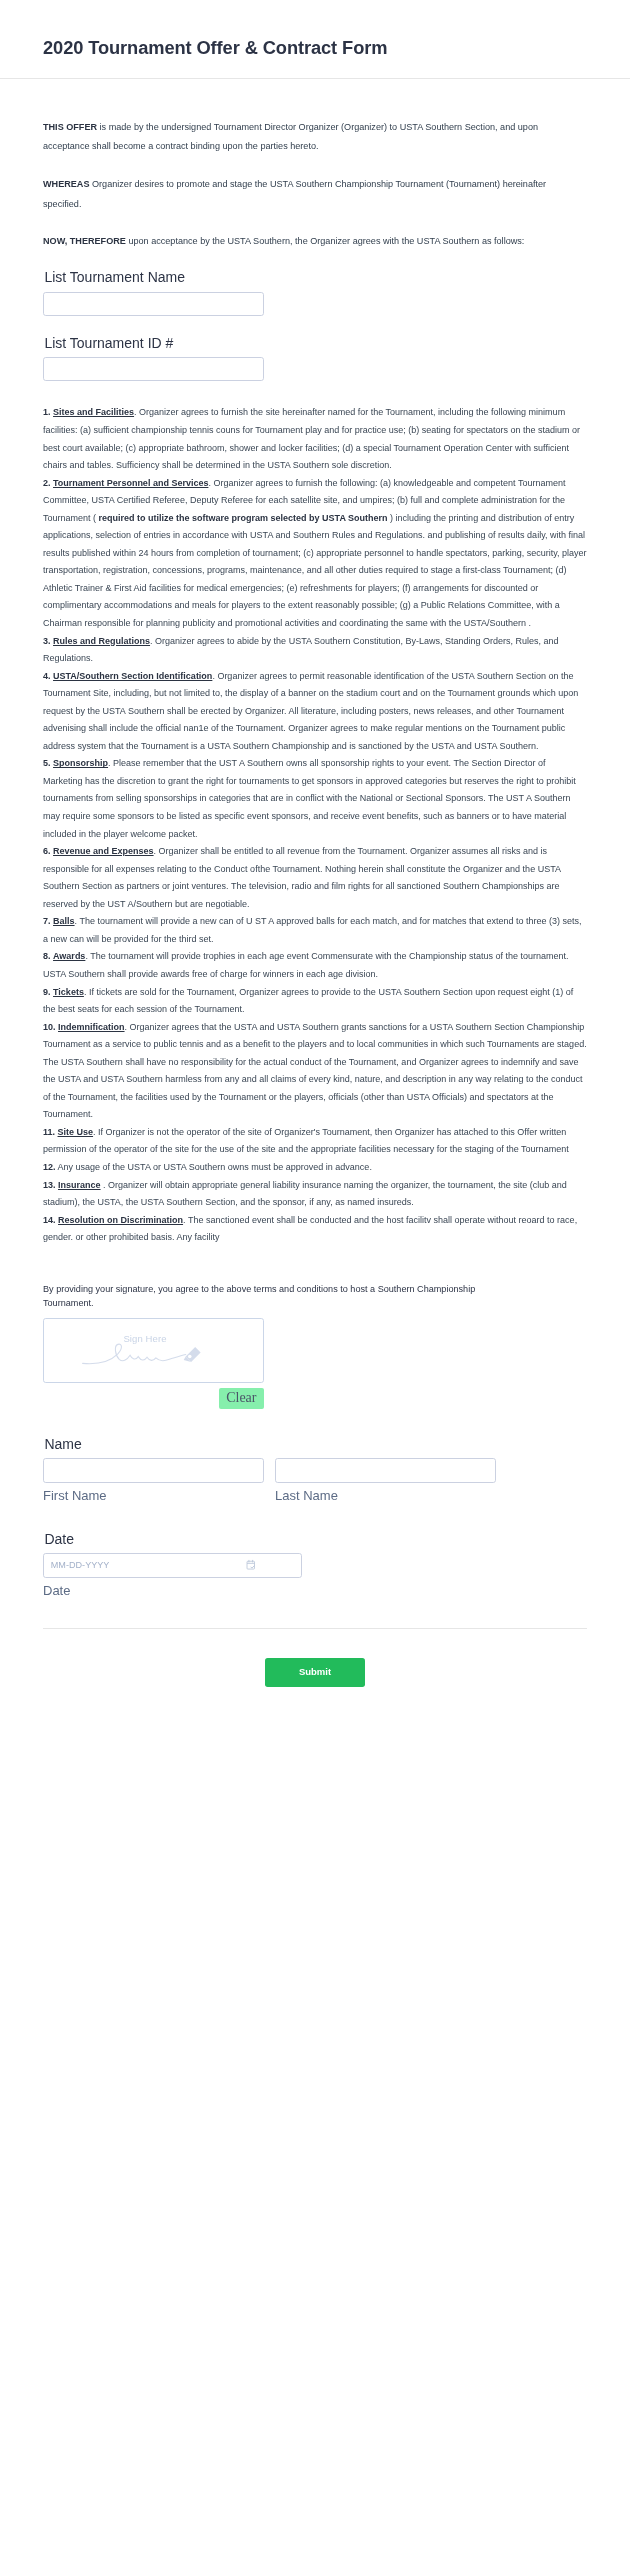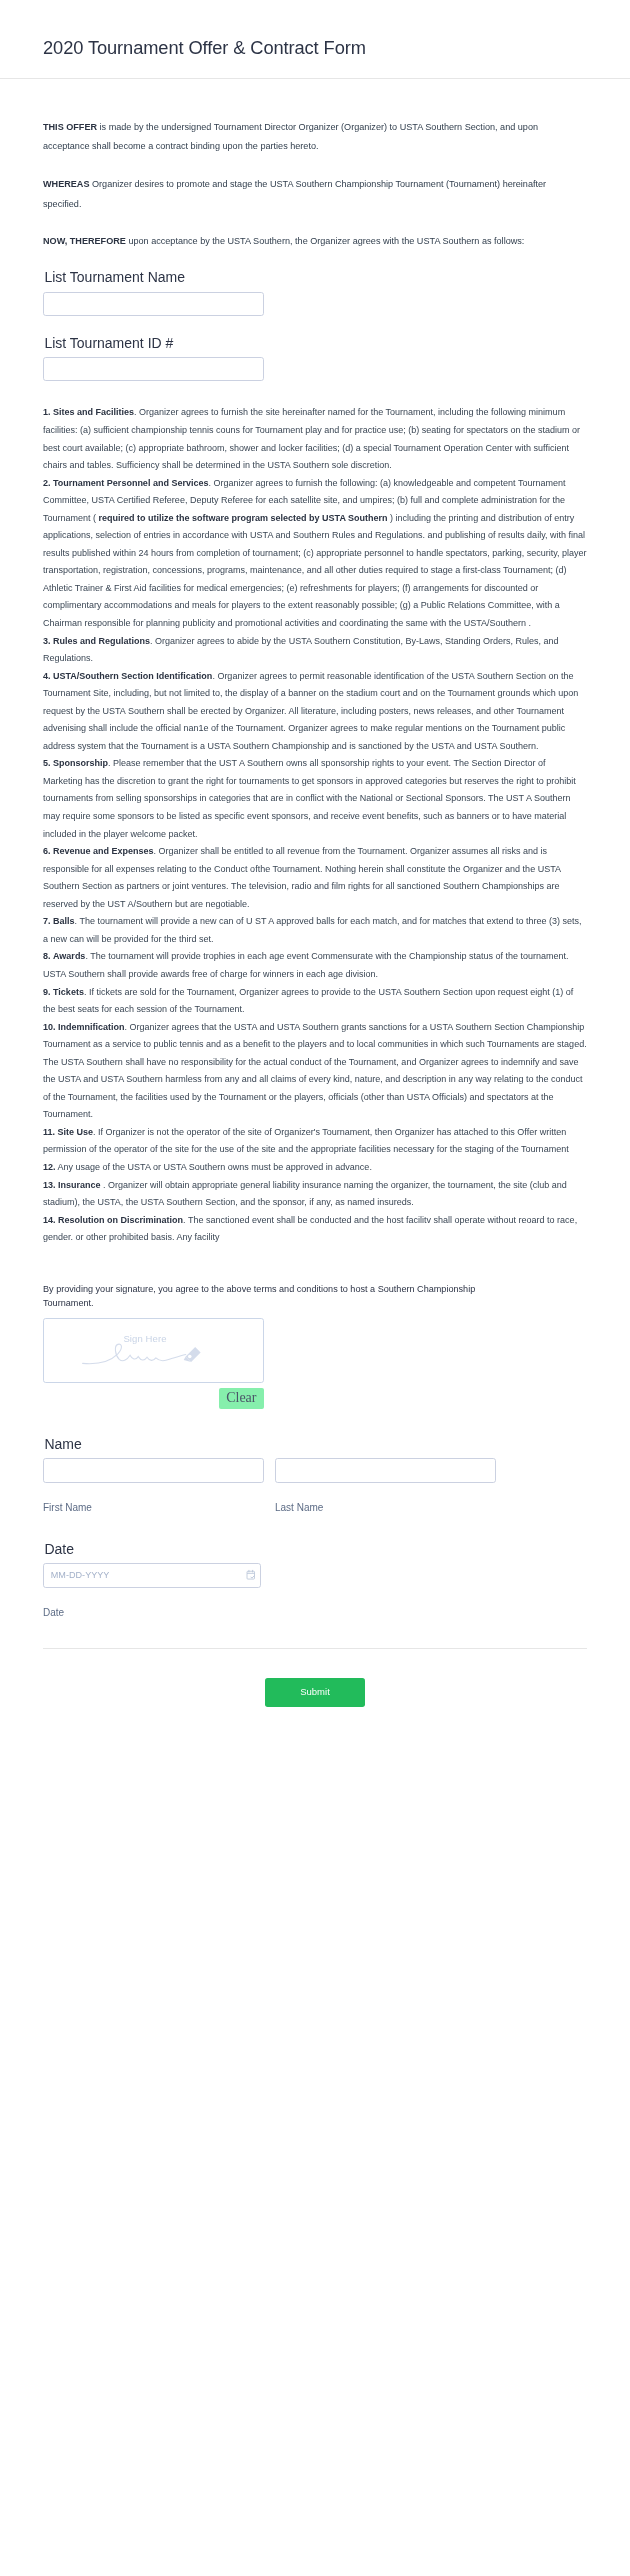--- a/index.html
+++ b/index.html
@@ -22,21 +22,21 @@
     margin: 0 auto;
     position: relative;
   }
 
   
   .form-header {
     padding: 37px 43px 19px 43px;
   }
   .form-title {
     font-size: 18.3px;
-    font-weight: normal;
+    font-weight: bold;
     line-height: 1.2;
     color: #2c3345;
     letter-spacing: -0.1px;
     margin: 0;
   }
   .header-rule {
     height: 0.7px;
     background: #e6e6e6;
     width: 100%;
     margin: 0;
@@ -89,20 +89,21 @@
     line-height: 1.95;
     color: #3a4654;
   }
   .terms .clause {
     margin: 0;
     padding: 0;
   }
   .terms .clause .num { font-weight: bold; color: #2b3342; }
   .terms .clause .ttl {
     font-weight: bold;
+    text-decoration: underline;
     color: #2b3342;
   }
   .terms .clause .em { font-weight: bold; color: #2b3342; }
 
   
   .sig-section { margin: 35px 0 0 0; }
   .sig-intro {
     font-size: 9.1px;
     line-height: 1.55;
     color: #2c3345;
@@ -153,33 +154,33 @@
   
   .name-section { margin: 27px 0 0 0; }
   .name-row {
     display: flex;
     gap: 11px;
     margin-top: 6.1px;
   }
   .name-col { width: 221px; }
   .sub-label {
     display: block;
-    font-size: 10px;
+    font-size: 13px;
     color: #5c6b85;
-    margin-top: 19px;
+    margin-top: 5px;
   }
 
   
   .date-section { margin: 28.5px 0 0 0; }
   .date-wrap {
     position: relative;
     width: 221px;
     margin-top: 6.1px;
   }
-  .date-wrap .text-input { width: 218px; padding-right: 23px; }
+  .date-wrap .text-input { width: 259px; padding-right: 23px; }
   .cal-icon {
     position: absolute;
     right: 7.5px;
     top: 50%;
     transform: translateY(-50%);
     pointer-events: none;
     line-height: 0;
   }
 
   
@@ -193,21 +194,21 @@
     padding: 30px 0 41px 0;
     text-align: center;
   }
   .submit-btn {
     background: #22bb5b;
     color: #ffffff;
     border: none;
     border-radius: 2.7px;
     font-family: "Liberation Sans", sans-serif;
     font-size: 9.5px;
-    font-weight: normal;
+    font-weight: bold;
     padding: 0 31px;
     height: 28.5px;
     line-height: 28.5px;
     cursor: pointer;
     min-width: 100px;
   }
 </style>
 </head>
 <body>
 

